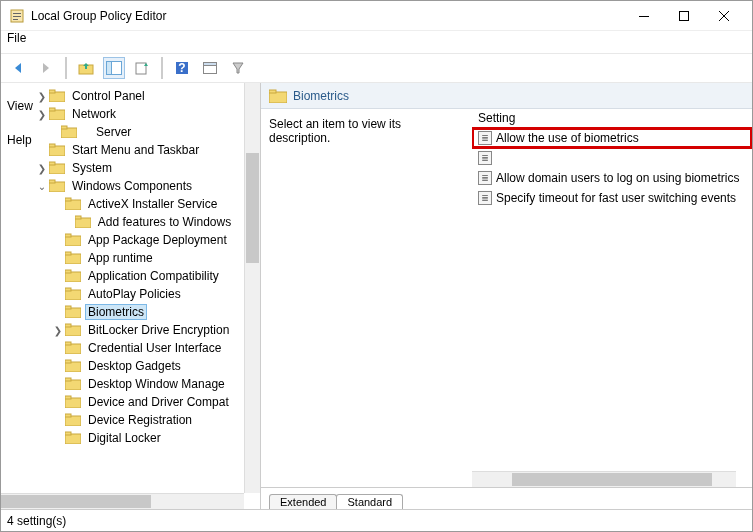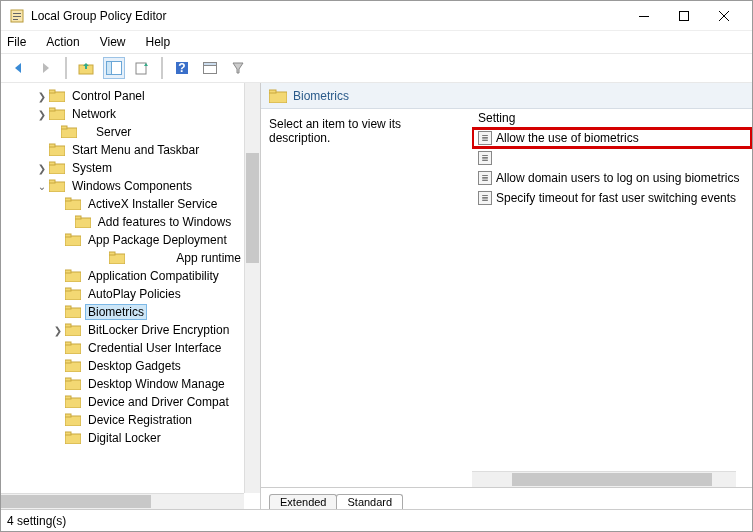--- a/index.html
+++ b/index.html
@@ -2,21 +2,21 @@
 <html><head>
 <meta charset="utf-8">
 <style>
   * { box-sizing: border-box; font-family: "Segoe UI", Tahoma, sans-serif; font-size: 12px; }
   body { margin: 0; width: 753px; height: 532px; background: #fff; border: 1px solid #999; display: flex; flex-direction: column; }
   .titlebar { height: 30px; display: flex; align-items: center; padding: 0 8px; border-bottom: 1px solid #eee; }
   .titlebar .icon { width: 16px; height: 16px; margin-right: 6px; }
   .titlebar .title { flex: 1; }
   .winbtns { display: flex; gap: 0; }
   .winbtn { width: 40px; height: 28px; display: flex; align-items: center; justify-content: center; }
-  .menubar { height: 22px; display: flex; align-items: center; padding: 0 6px; gap: 20px; }
+  .menubar { height: 22px; display: flex; padding: 0 6px; gap: 20px; flex-direction: column; }
   .menubar span { }
   .toolbar { height: 30px; border-top: 1px solid #e8e8e8; border-bottom: 1px solid #e8e8e8; display: flex; align-items: center; padding: 0 6px; gap: 6px; background: #fff; }
   .tbtn { width: 22px; height: 22px; display: flex; align-items: center; justify-content: center; border: 1px solid transparent; }
   .tbtn.sep { width: 1px; height: 22px; background: #ccc; margin: 0 2px; padding: 0; }
   .main { flex: 1; display: flex; overflow: hidden; }
   .treepane { width: 260px; border-right: 1px solid #ccc; position: relative; overflow: hidden; }
   .tree { position: absolute; inset: 0 16px 16px 0; overflow: hidden; padding: 4px 0 4px 2px; }
   .vscroll { position: absolute; right: 0; top: 0; bottom: 16px; width: 16px; background: #f0f0f0; border-left: 1px solid #ddd; }
   .vscroll .thumb { position: absolute; left: 1px; right: 1px; top: 70px; height: 110px; background: #c8c8c8; }
   .hscroll { position: absolute; left: 0; right: 16px; bottom: 0; height: 16px; background: #f0f0f0; border-top: 1px solid #ddd; }
@@ -220,21 +220,21 @@
         <div class="node" style="padding-left: 48px;">
           <span class="chev"></span>
           <span class="fld">
             <svg width="16" height="13">
               <rect x="0" y="3" width="16" height="10" fill="#f3d873" stroke="#c9a83f"></rect>
               <rect x="0" y="1" width="6" height="3" fill="#f3d873" stroke="#c9a83f"></rect>
             </svg>
           </span>
           <span class="lbl">App Package Deployment</span>
         </div>
-        <div class="node" style="padding-left: 48px; justify-content: space-between;">
+        <div class="node" style="padding-left: 48px;">
           <span class="chev"></span>
           <span class="fld">
             <svg width="16" height="13">
               <rect x="0" y="3" width="16" height="10" fill="#f3d873" stroke="#c9a83f"></rect>
               <rect x="0" y="1" width="6" height="3" fill="#f3d873" stroke="#c9a83f"></rect>
             </svg>
           </span>
           <span class="lbl">App runtime</span>
         </div>
         <div class="node" style="padding-left: 48px;">

